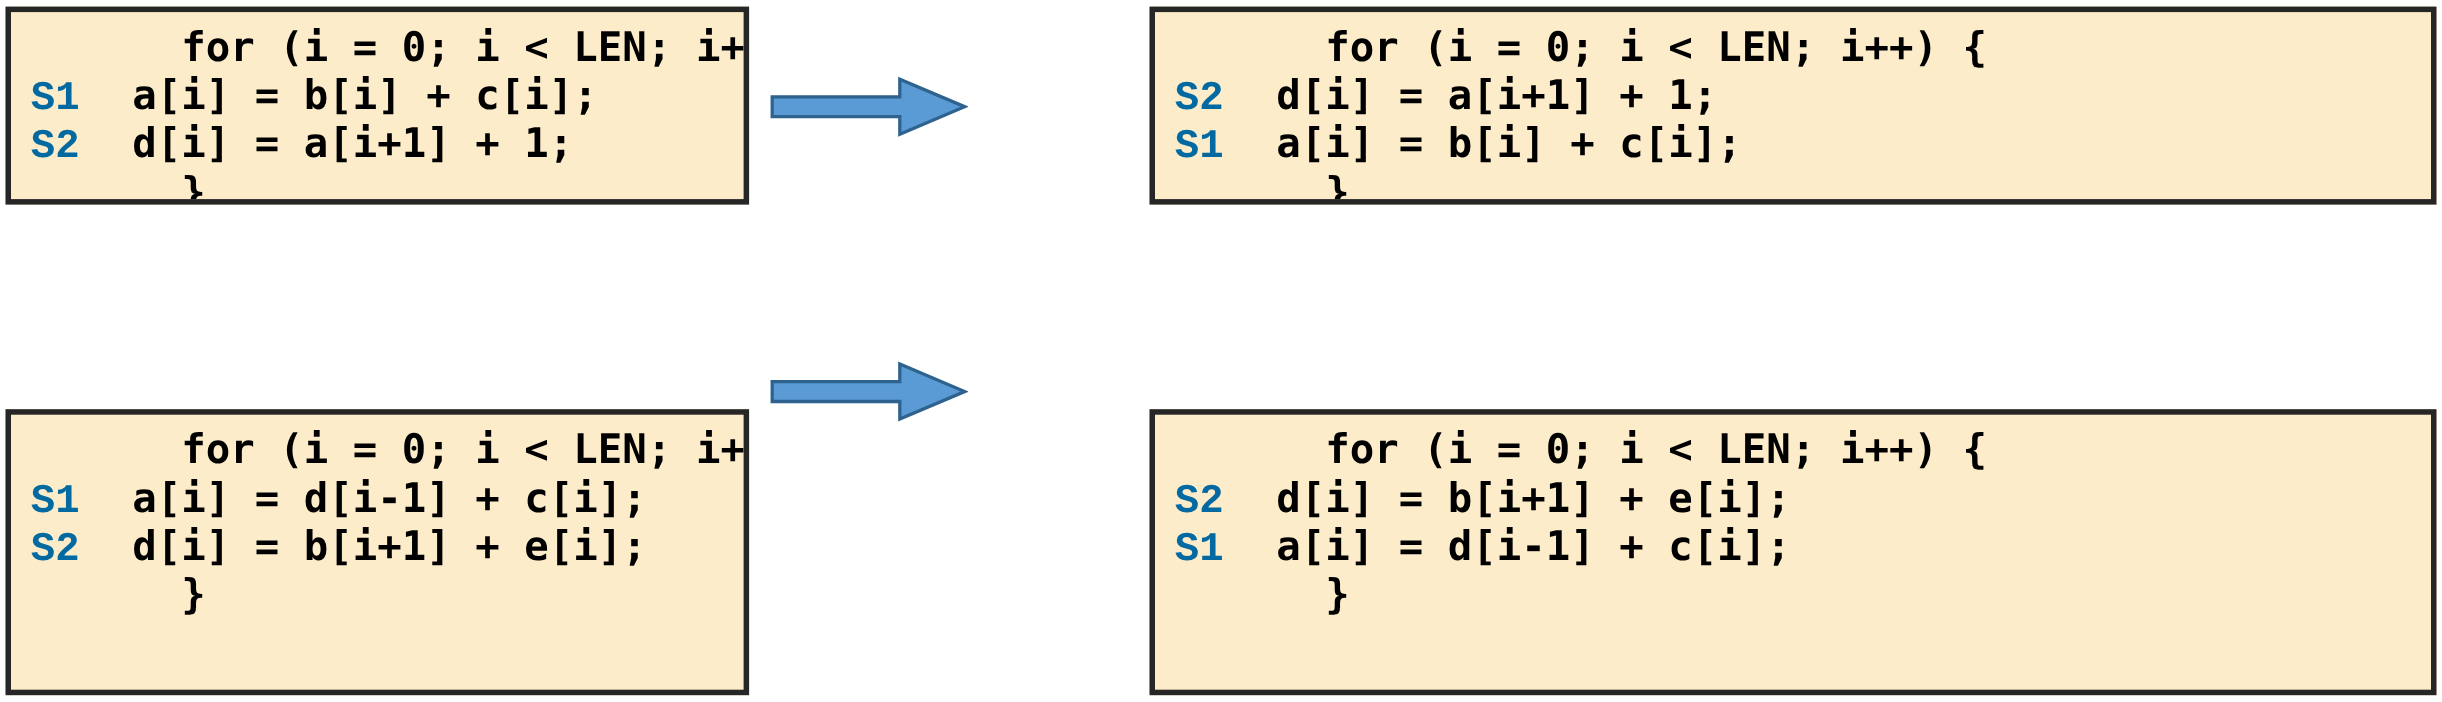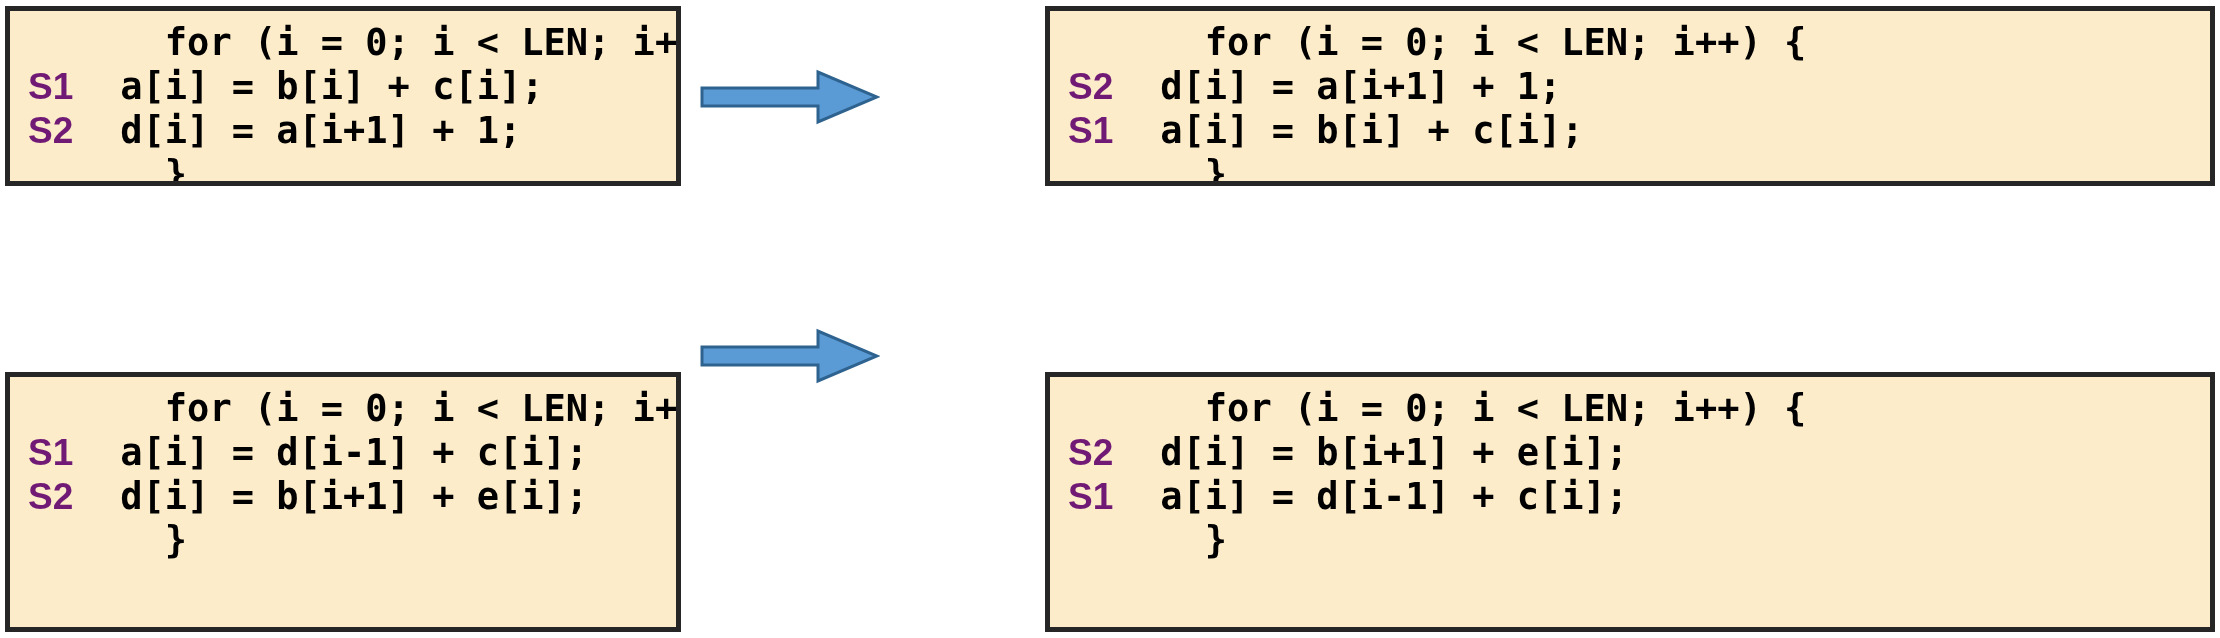--- a/index.html
+++ b/index.html
@@ -41,22 +41,22 @@
     font-size: 37px;
     line-height: 44px;
     color: #000000;
   }
 
   .stmt-label {
     display: inline-block;
     width: 88px;
     padding-left: 18px;
     box-sizing: border-box;
-    color: #701a75;
-    font-family: Liberation Sans, sans-serif;
+    color: #0369a1;
+    font-family: Liberation Mono, monospace;
     font-weight: bold;
     font-size: 37px;
     flex: 0 0 auto;
   }
 
   .stmt-code {
     display: inline-block;
     white-space: pre;
     flex: 0 0 auto;
   }

